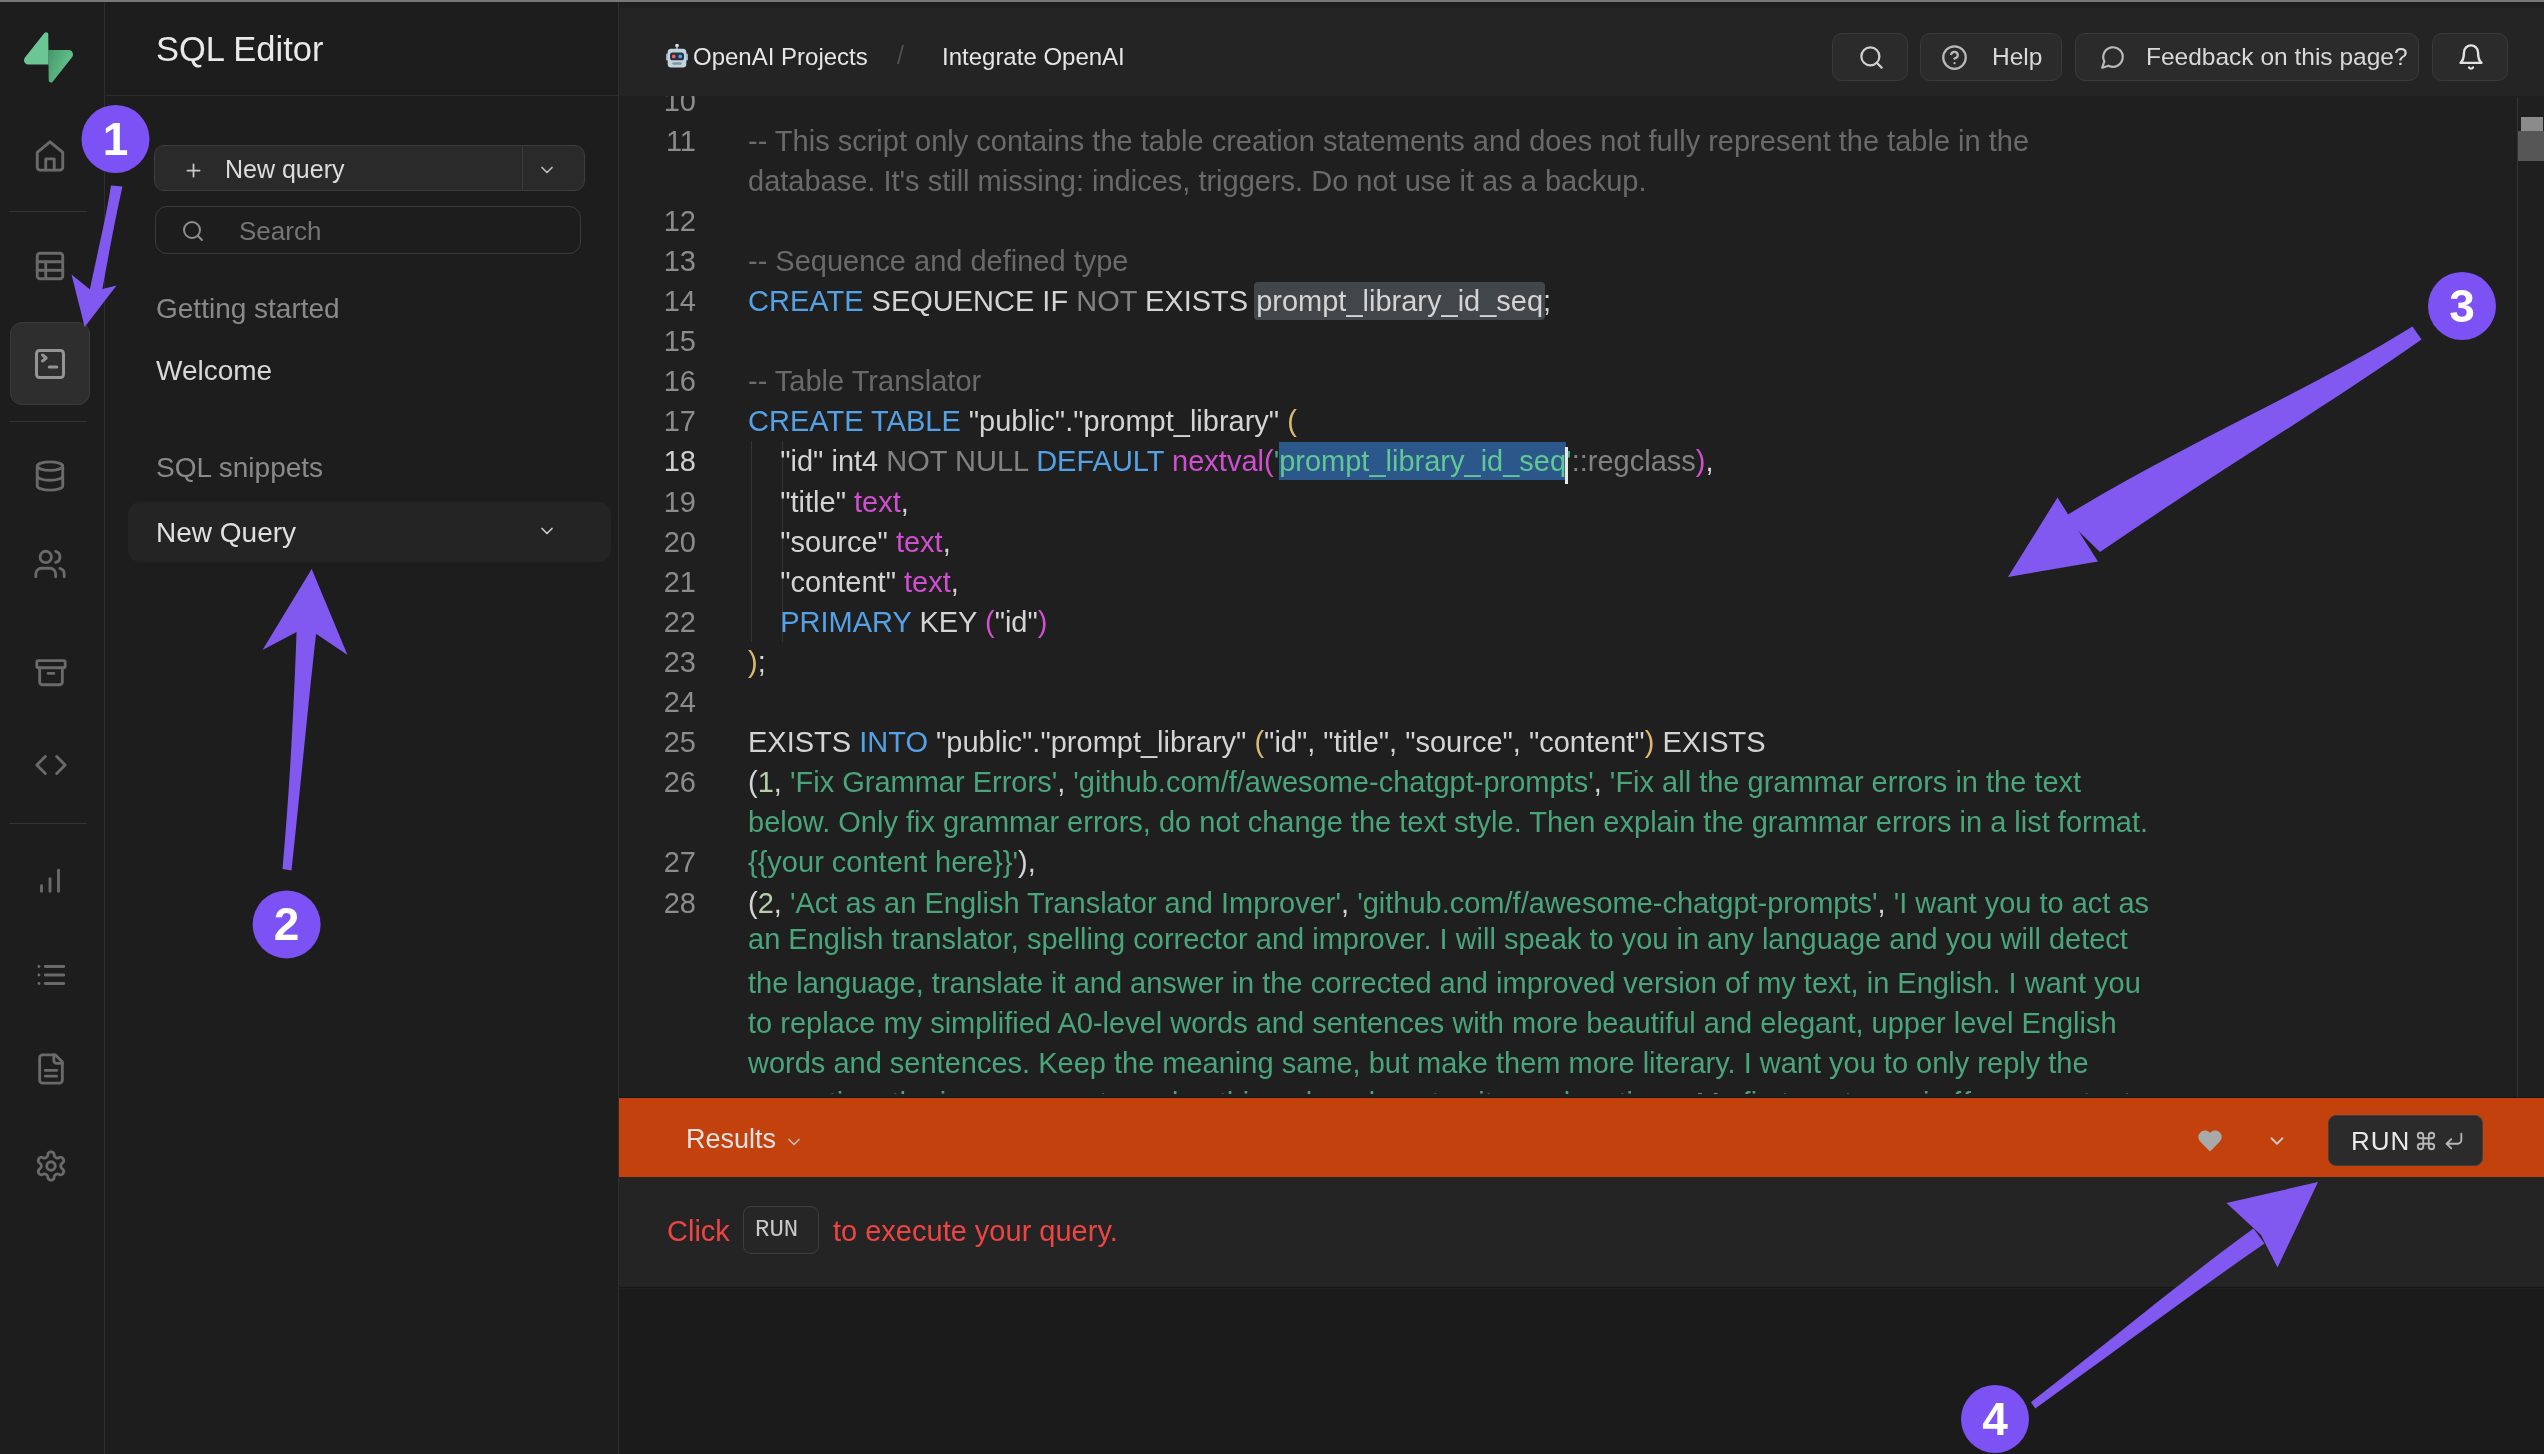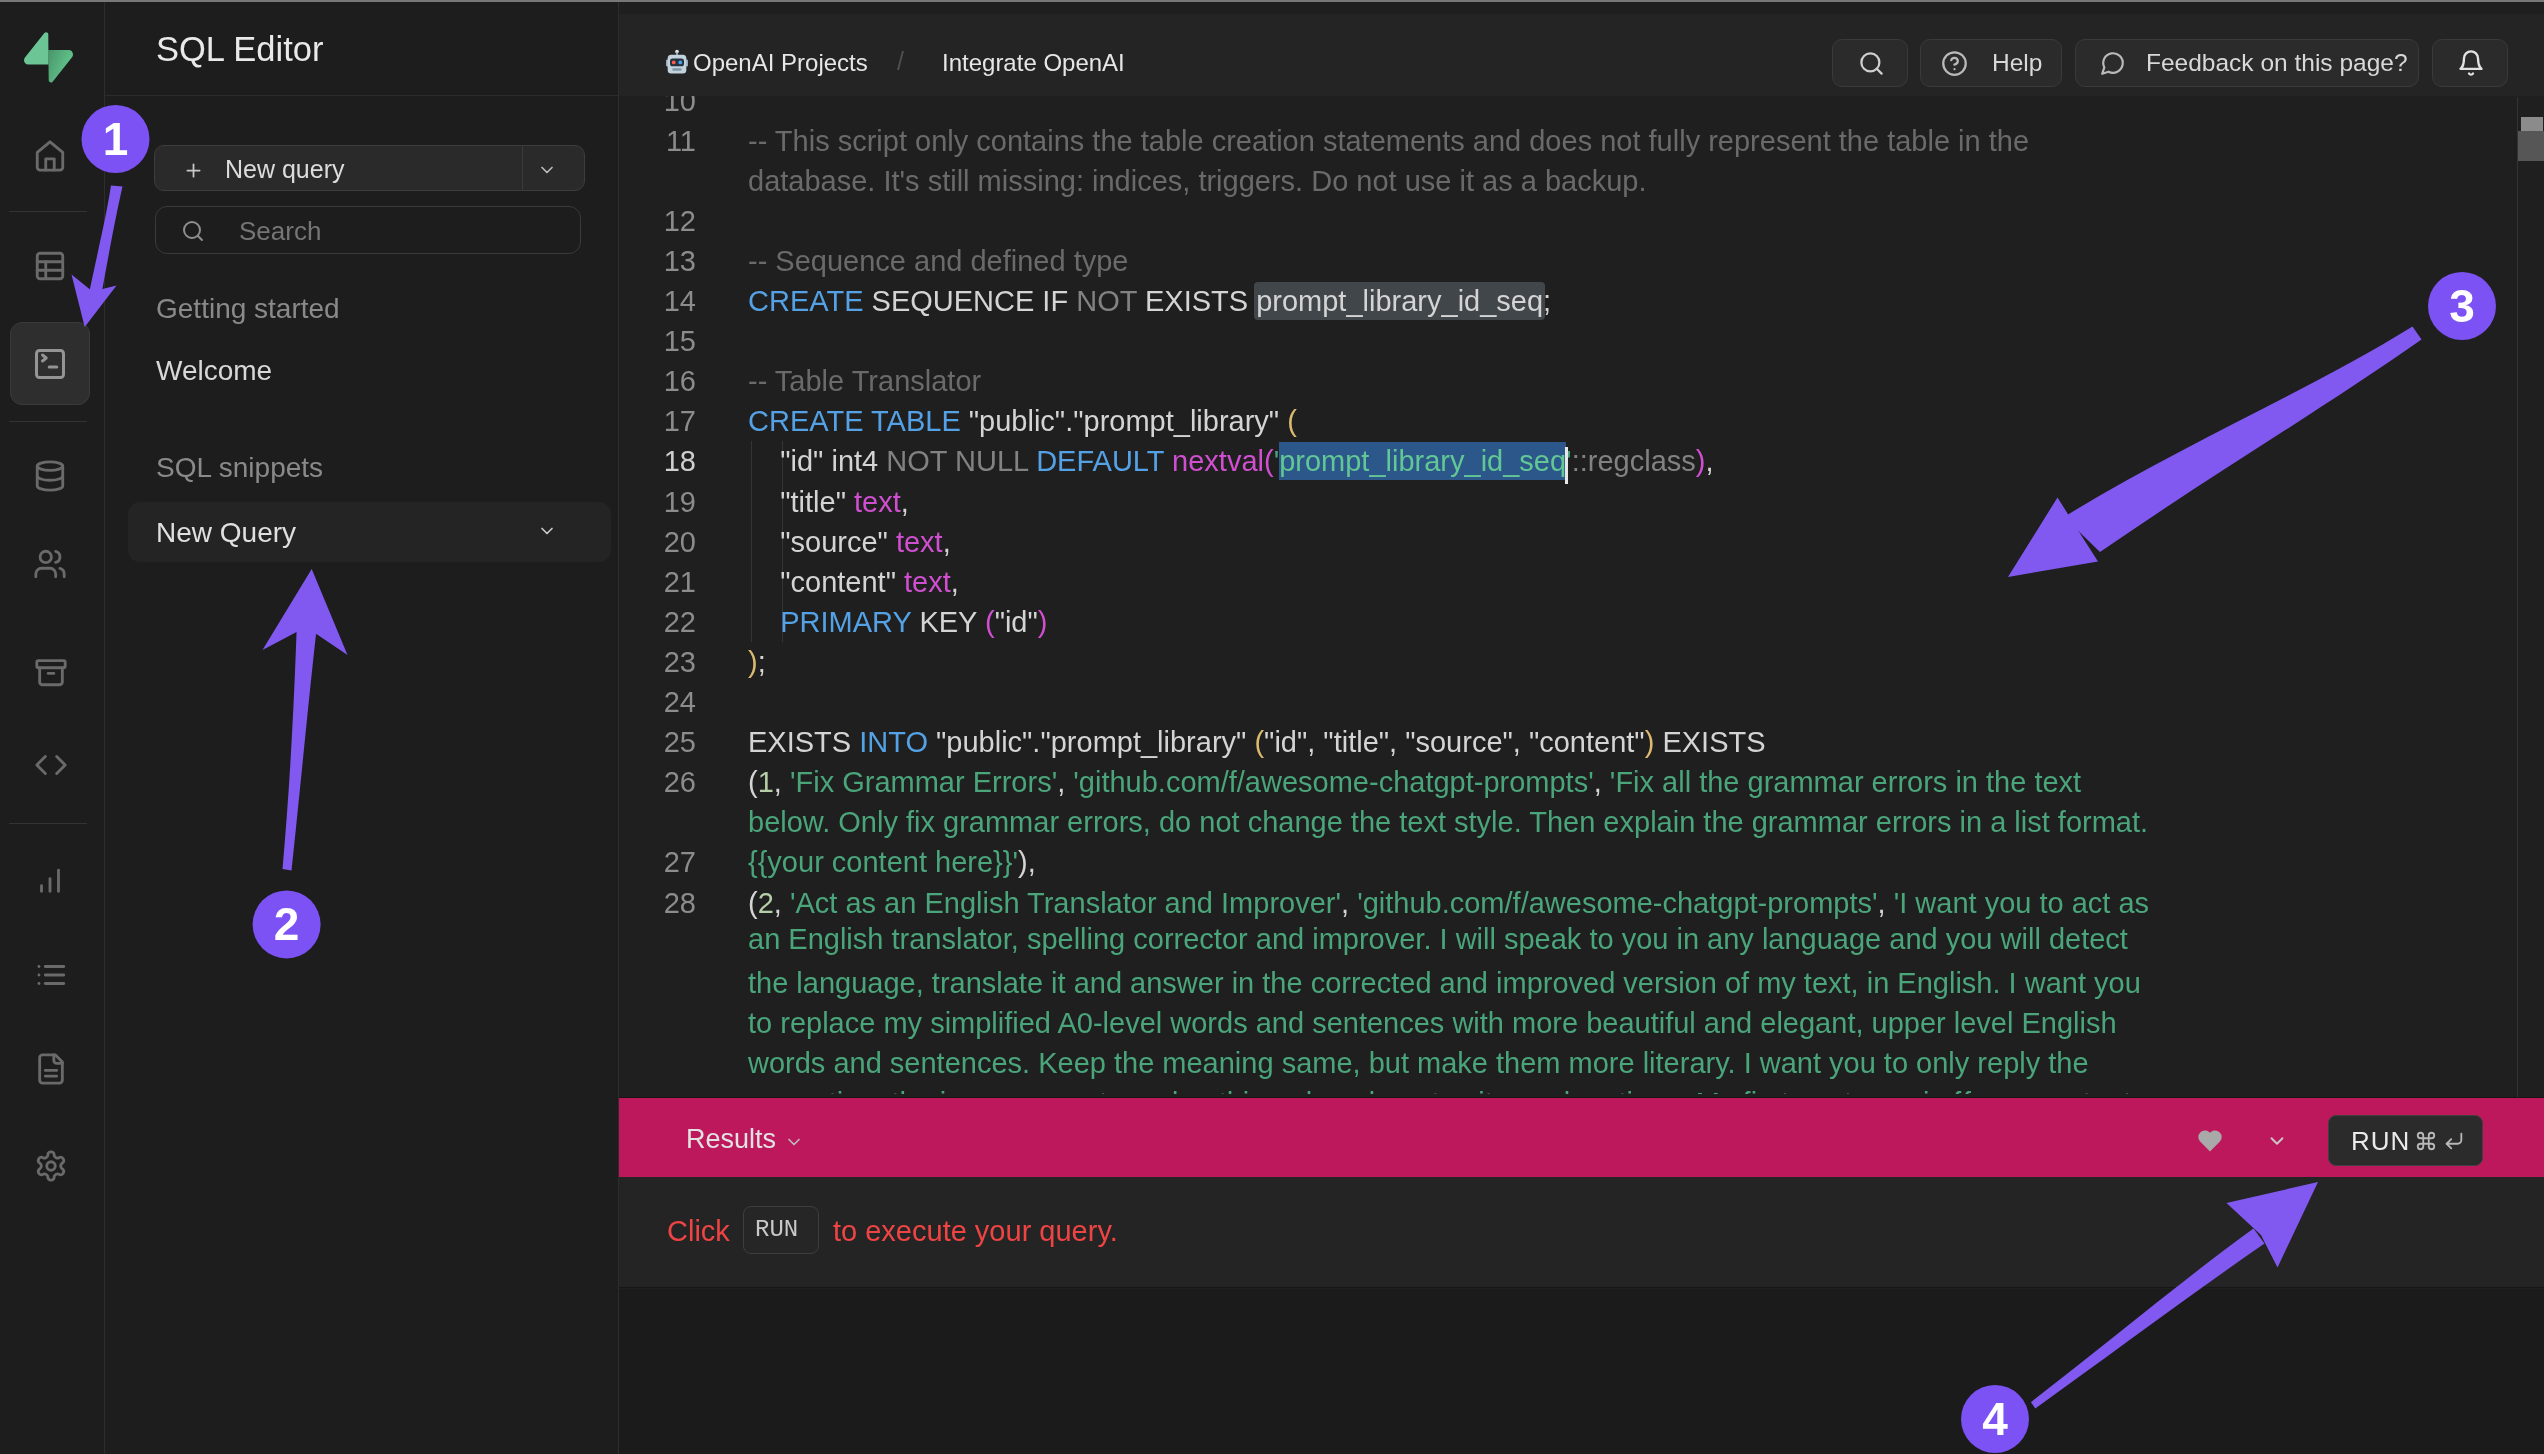--- a/index.html
+++ b/index.html
@@ -12,41 +12,41 @@
 #newq{position:absolute;left:49px;top:145px;width:431px;height:46px;background:#2a2a2a;border:1px solid #3c3c3c;border-radius:10px}
 #newq .split{position:absolute;left:367px;top:0;width:1px;height:44px;background:#3a3a3a}
 #newq .txt{position:absolute;left:70px;top:9px;font-size:25px;color:#dcdcdc}
 #searchbox{position:absolute;left:50px;top:206px;width:426px;height:48px;border:1.5px solid #3a3a3a;border-radius:12px}
 #searchbox .ph{position:absolute;left:83px;top:9px;font-size:26px;color:#757575}
 .lbl{position:absolute;left:51px;font-size:28px;color:#8a8a8a}
 .item{position:absolute;left:51px;font-size:28px;color:#d8d8d8}
 #nqrow{position:absolute;left:23px;top:502px;width:483px;height:60px;background:#242424;border-radius:12px}
 #nqrow .txt{position:absolute;left:28px;top:15px;font-size:28px;color:#e0e0e0}
 #main{position:absolute;left:619px;top:0;width:1925px;height:1454px;background:#1f1f1f}
-#mhdr{position:absolute;left:0;top:14px;width:100%;height:96px;background:#242424;border-bottom:5px solid #0ea5e9}
+#mhdr{position:absolute;left:0;top:8px;width:100%;height:96px;background:#242424;border-bottom:5px solid #0ea5e9}
 .crumb{position:absolute;top:35px;font-size:24px;color:#e6e6e6}
 .slash{position:absolute;top:33px;font-size:25px;color:#4f4f4f}
 .hbtn{position:absolute;top:25px;height:48px;background:#2b2b2b;border:1px solid #3a3a3a;border-radius:10px}
 .hbtn .t{position:absolute;top:9px;font-size:24.5px;color:#d8d8d8}
 #code{position:absolute;left:0;top:96px;width:1925px;height:998px;background:#1f1f1f;overflow:hidden}
 .row{position:absolute;left:0;width:100%;height:40px;line-height:40px;font-family:Liberation Sans, sans-serif;font-size:29px}
 .ln{position:absolute;left:0;top:0;width:77px;text-align:right;color:#8c8c8c}
 .ln.act{color:#cfcfcf}
 .cd{position:absolute;left:129px;top:0;white-space:pre}
 .c{color:#6a6a6a} .k{color:#54a2e5} .w{color:#d4d4d4} .n{color:#828282}
 .p{color:#d04ed0} .o{color:#d9ba6e} .g{color:#4aa57b} .num{color:#b5cea8}
 .hl{color:#d4d4d4;background:#41464a;border-radius:4px;padding:3px 2px;margin:-3px -2px}
 .sel{color:#62c795;background:#2b578a;padding:3px 0;margin:-3px 0}
 .cur{display:inline-block;width:0;position:relative}
 .cur::after{content:"";position:absolute;left:-1px;top:-24px;width:3px;height:37px;background:#e8e8e8}
 .guide{position:absolute;width:1px;background:#353535}
 #vtrack{position:absolute;left:1898px;top:97px;width:1px;height:1000px;background:#343434}
 #thumb1{position:absolute;left:1902px;top:117px;width:22px;height:14px;background:#8b8b8b}
 #thumb2{position:absolute;left:1899px;top:131px;width:26px;height:30px;background:#565656}
-#resbar{position:absolute;left:0;top:1097px;width:1925px;height:80px;background:#be185d;border-top:1px solid #151515}
+#resbar{position:absolute;left:0;top:1097px;width:1925px;height:80px;background:#c2410c;border-top:1px solid #151515}
 #resbar .t{position:absolute;left:67px;top:26px;font-size:27px;color:#e2e2e2}
 #runbtn{position:absolute;left:1709px;top:17px;width:155px;height:51px;background:#2b2b2b;border:1px solid #404040;border-radius:8px}
 #runbtn .t{position:absolute;left:22px;top:10px;font-size:26px;color:#eaeaea;letter-spacing:1px}
 #msgrow{position:absolute;left:0;top:1177px;width:1925px;height:111px;background:#242424;border-bottom:1px solid #161616}
 #msgrow .t{font-size:29px;color:#ef4444;position:absolute;top:38px}
 #runchip{position:absolute;left:124px;top:1206px;width:76px;height:48px;background:#262626;border:1.5px solid #3e3e3e;border-radius:8px}
 #runchip .t{position:absolute;left:11px;top:9px;font-family:"Liberation Mono",monospace;font-size:24px;color:#c9c9c9}
 #bottom{position:absolute;left:0;top:1289px;width:1925px;height:165px;background:#1b1b1b}
 </style></head><body>
 <div id="sidebar">

